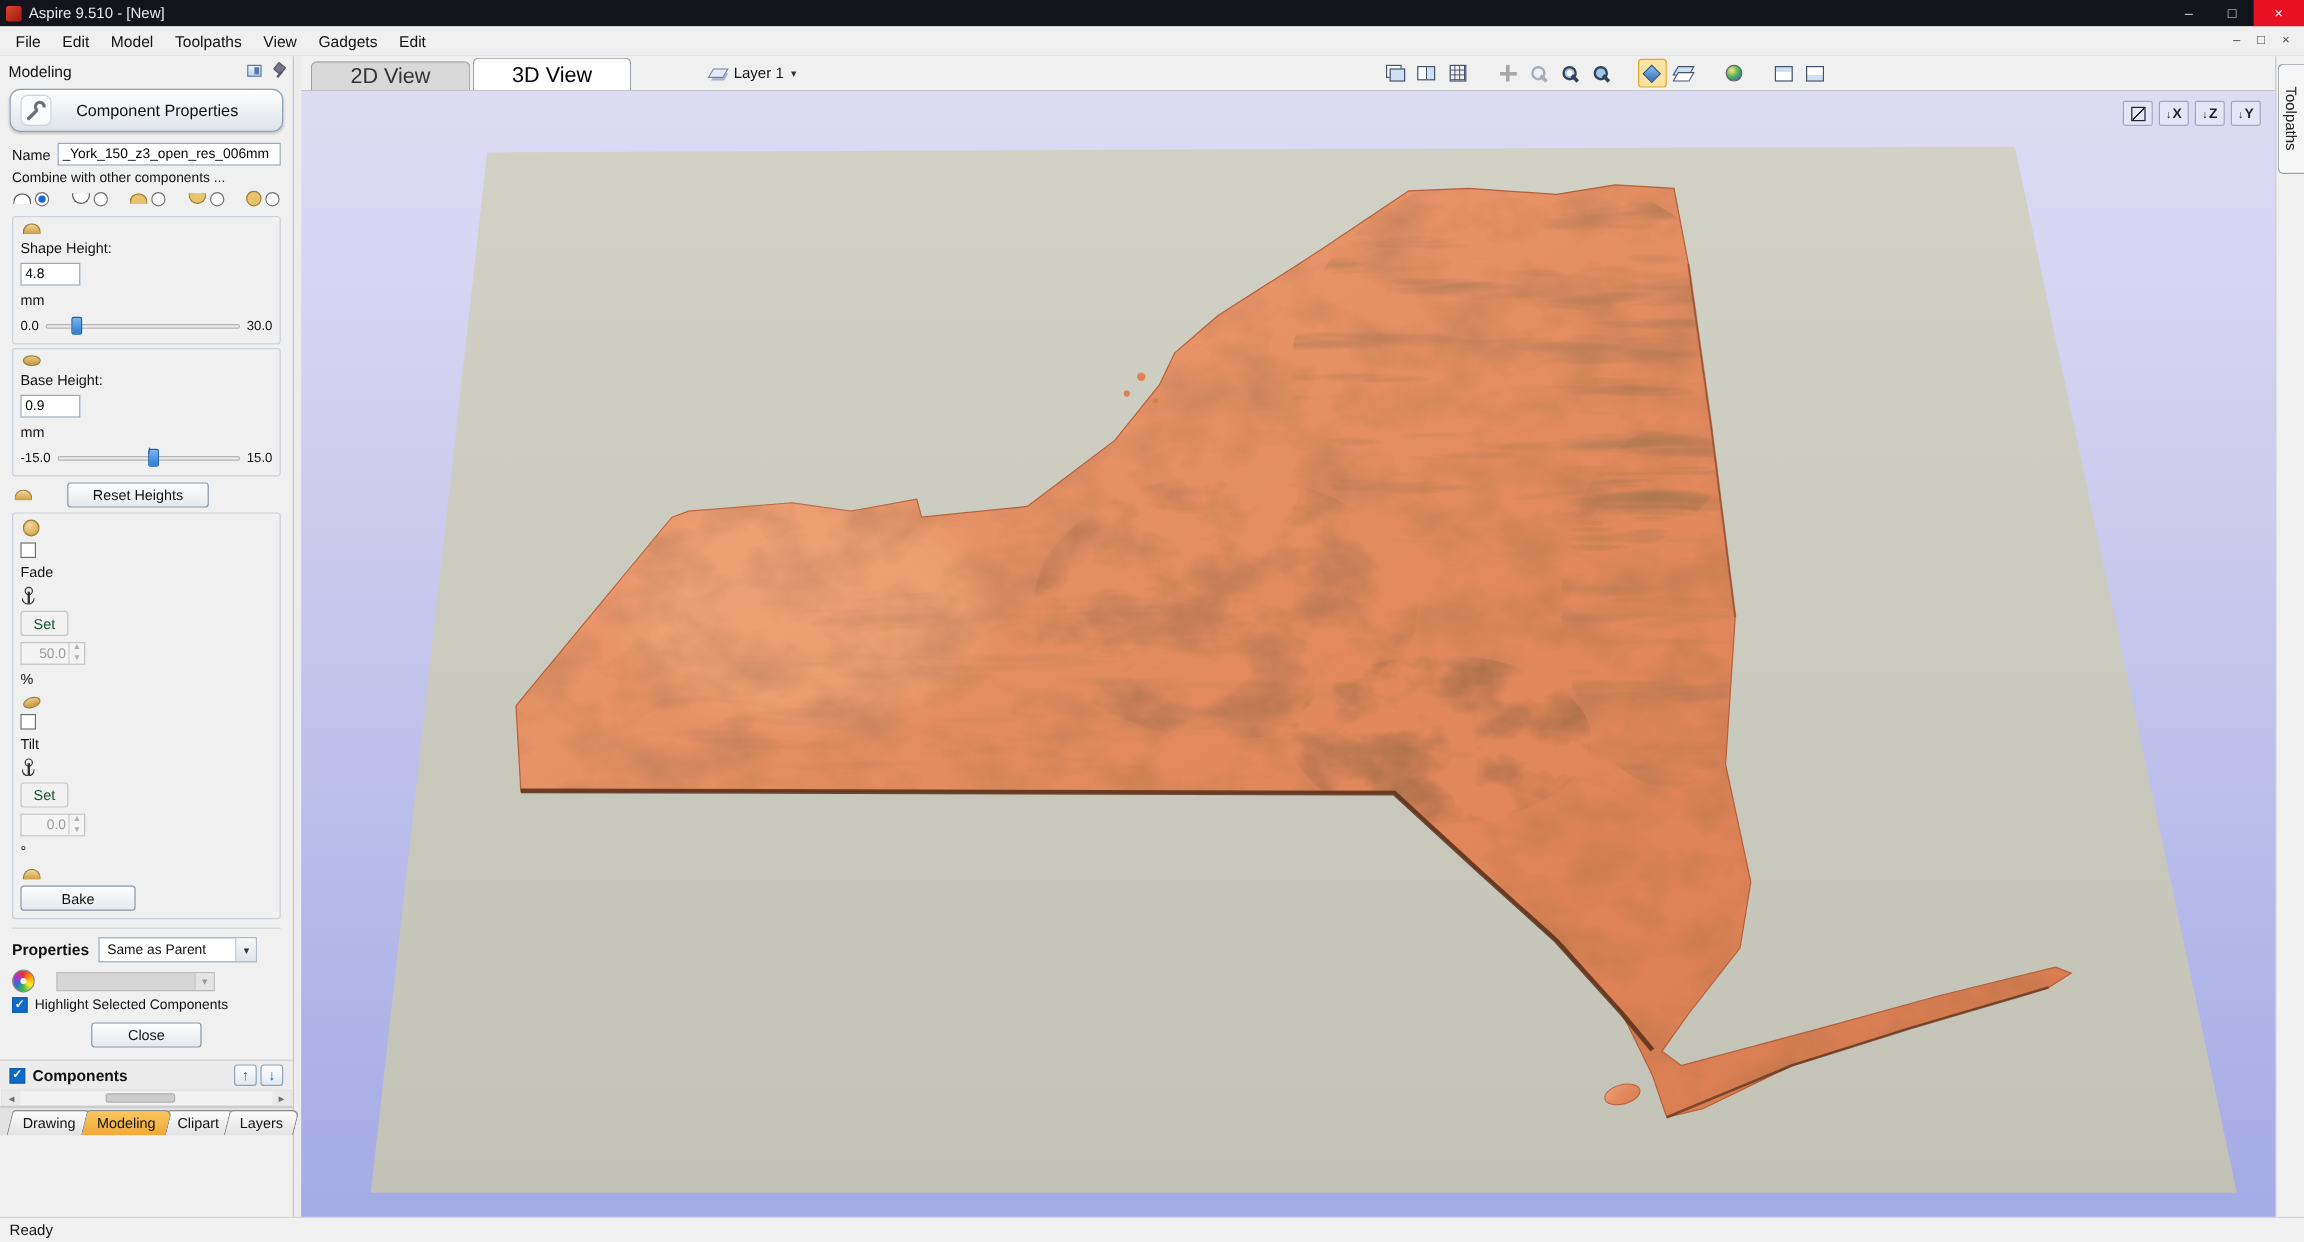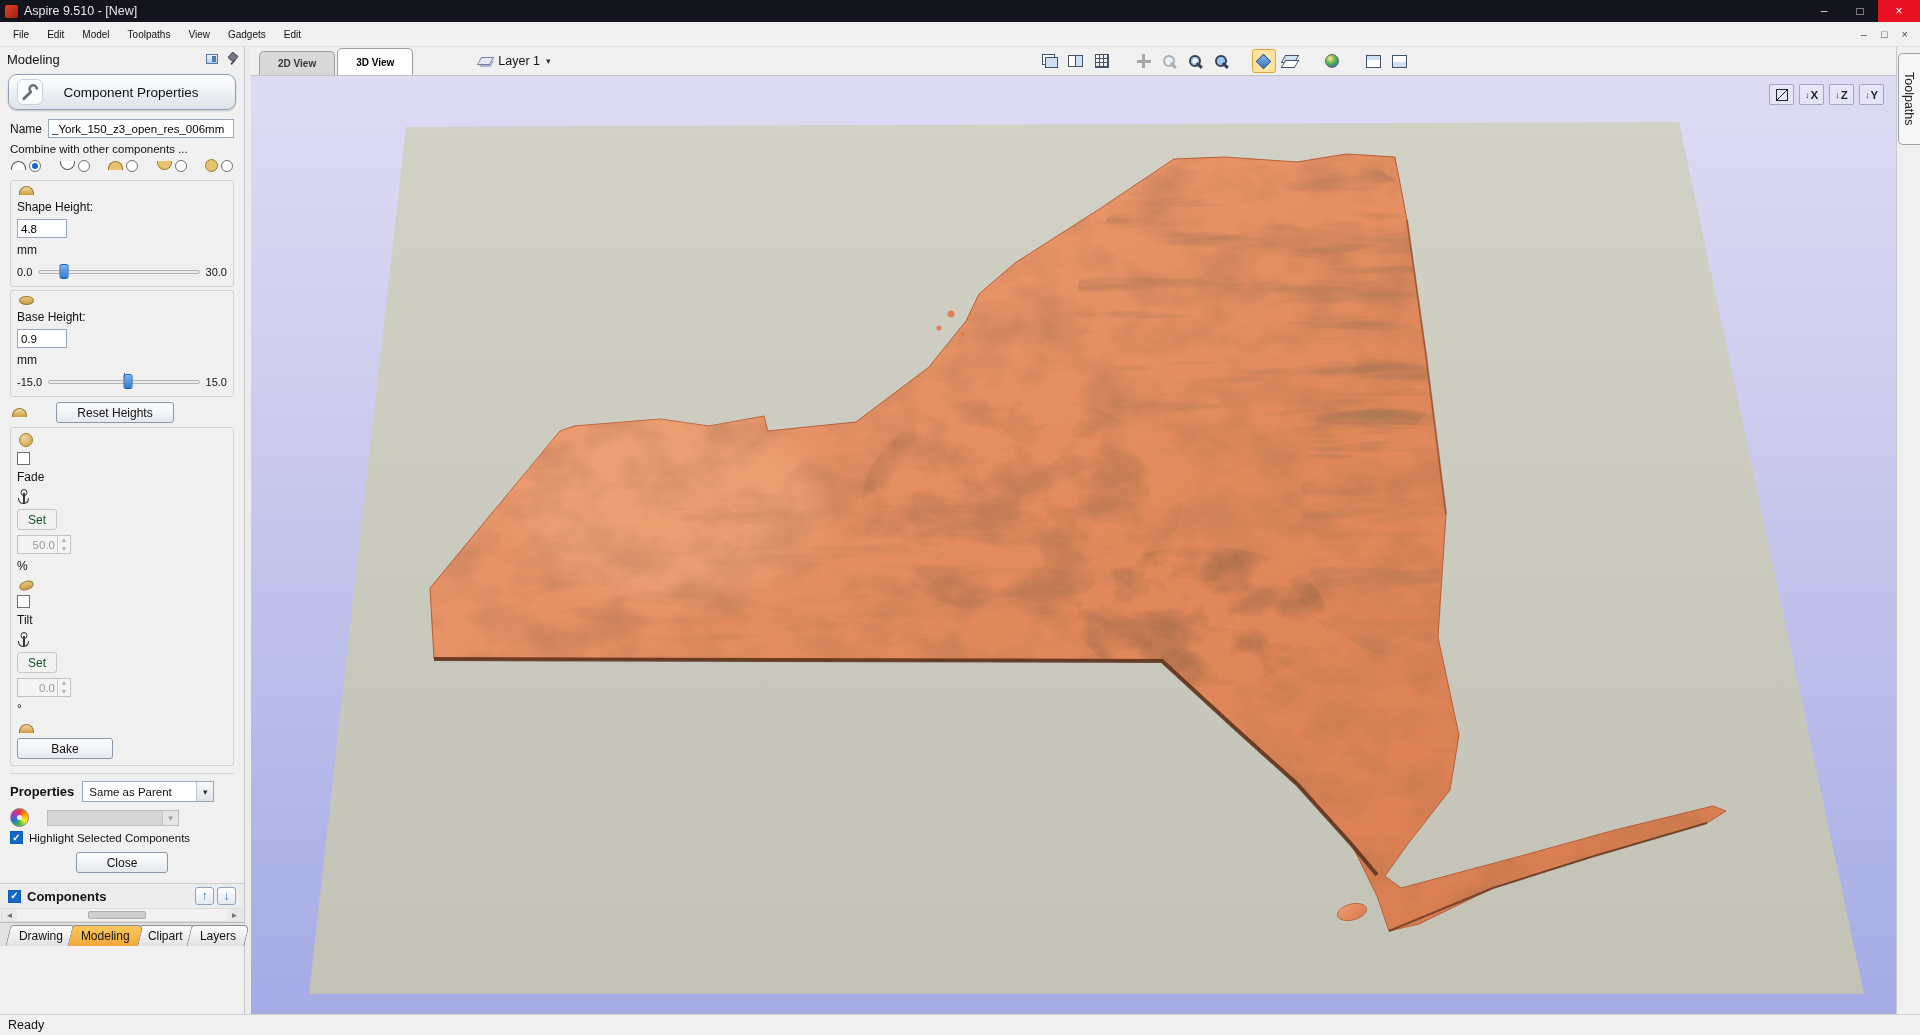--- a/index.html
+++ b/index.html
@@ -10,21 +10,21 @@
   
   .titlebar { height:22px; background:#14141d; color:#e8e8ee; display:flex; align-items:center; padding-left:5px; flex:0 0 auto; }
   .app-icon { width:13px; height:13px; border-radius:2px; background:linear-gradient(135deg,#e0402a,#9c1f12); margin-right:6px; }
   .titlebar .title { font-size:12.5px; }
   .win-controls { margin-left:auto; display:flex; height:100%; }
   .win-btn { width:36px; display:flex; align-items:center; justify-content:center; font-size:12px; color:#ddd; }
   .win-btn.close { background:#e81123; color:#fff; width:42px; }
 
   
   .menubar { height:25px; background:#f0f0f0; border-bottom:1px solid #e0e0e0; display:flex; align-items:center; padding-left:4px; flex:0 0 auto; }
-  .menu-item { padding:3px 9px; font-size:10px; }
+  .menu-item { padding:3px 9px; font-size:13px; }
   .mdi-controls { margin-left:auto; display:flex; gap:14px; padding-right:12px; color:#444; font-size:11px; }
 
   
   .main { height:967px; display:flex; flex:0 0 auto; }
 
   
   .left-panel { width:245px; background:#f0f0f0; border-right:1px solid #c4c4c4; display:flex; flex-direction:column; }
   .panel-header { height:24px; display:flex; align-items:center; padding:0 7px; font-size:13px; flex:0 0 auto; }
   .ph-icons { margin-left:auto; display:flex; gap:7px; align-items:center; }
   .dock { width:12px; height:10px; border:1px solid #5577aa; background:linear-gradient(#eef4ff,#bcd2f0); position:relative; }
@@ -119,21 +119,21 @@
   .ptab > span { display:inline-block; transform:skewX(14deg); }
   .ptab.active { background:linear-gradient(#fbc75c,#f0a93a); z-index:2; }
 
   
   .splitter { width:6px; background:#ececec; }
 
   
   .view-col { flex:1; display:flex; flex-direction:column; min-width:0; }
   .view-toolbar { height:29px; background:#f0f0f0; border-bottom:1px solid #c2c2c2; display:flex; align-items:flex-end; flex:0 0 auto; }
   .vtabs { display:flex; margin-left:8px; align-items:flex-end; }
-  .vtab { height:24px; padding:0 18px; display:flex; align-items:center; font-size:10px; border:1px solid #9aa0a8; border-bottom:none; border-radius:5px 5px 0 0; background:#d8d8d8; margin-right:2px; color:#333;font-weight:bold; }
+  .vtab { height:24px; padding:0 32px; display:flex; align-items:center; font-size:18px; border:1px solid #9aa0a8; border-bottom:none; border-radius:5px 5px 0 0; background:#d8d8d8; margin-right:2px; color:#333; }
   .vtab.active { background:#fff; height:27px; color:#000; }
   .layer-select { display:flex; align-items:center; gap:6px; margin-left:58px; align-self:center; padding:2px 6px; }
   .layer-icon { width:13px; height:8px; background:#e8e8f8; border:1px solid #7080a0; transform:skewX(-30deg); box-shadow:3px 3px 0 -1px #aab4d0; }
   .layer-select .lbl { font-size:12.5px; }
   .layer-select .arr { font-size:9px; color:#333; }
 
   .tool-icons { display:flex; align-items:center; align-self:center; margin-left:480px; }
   .tbtn { width:24px; height:24px; display:flex; align-items:center; justify-content:center; border:1px solid transparent; border-radius:3px; margin:0 1px; }
   .tbtn.disabled { opacity:.38; }
   .tbtn.selected { background:#fbe3a3; border-color:#e0a62f; }

